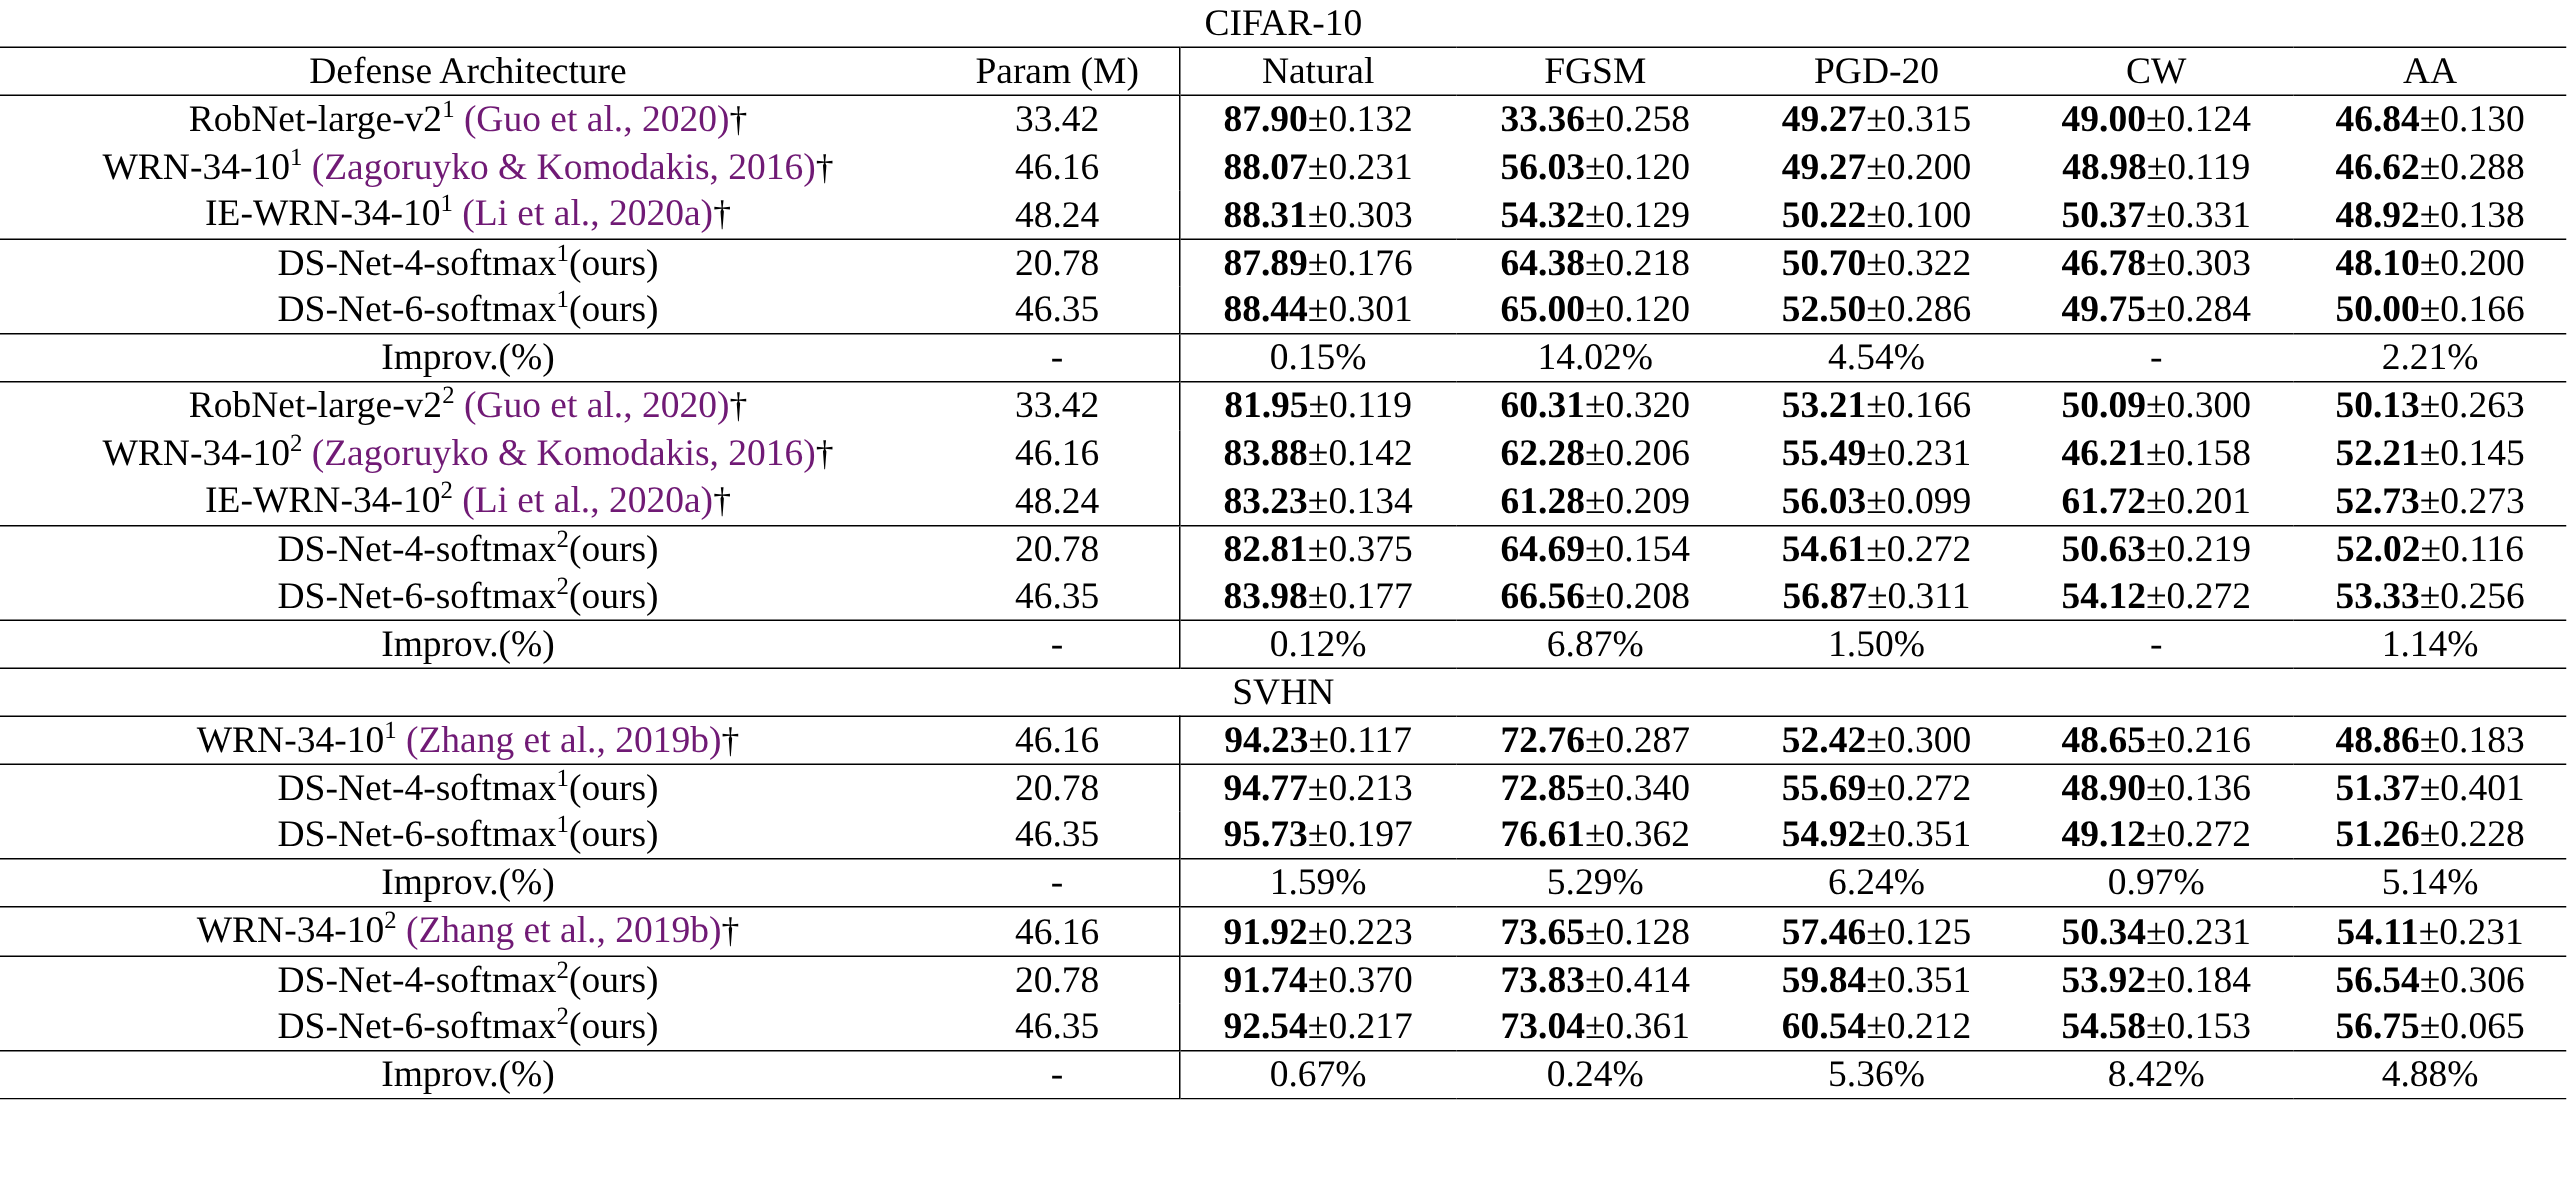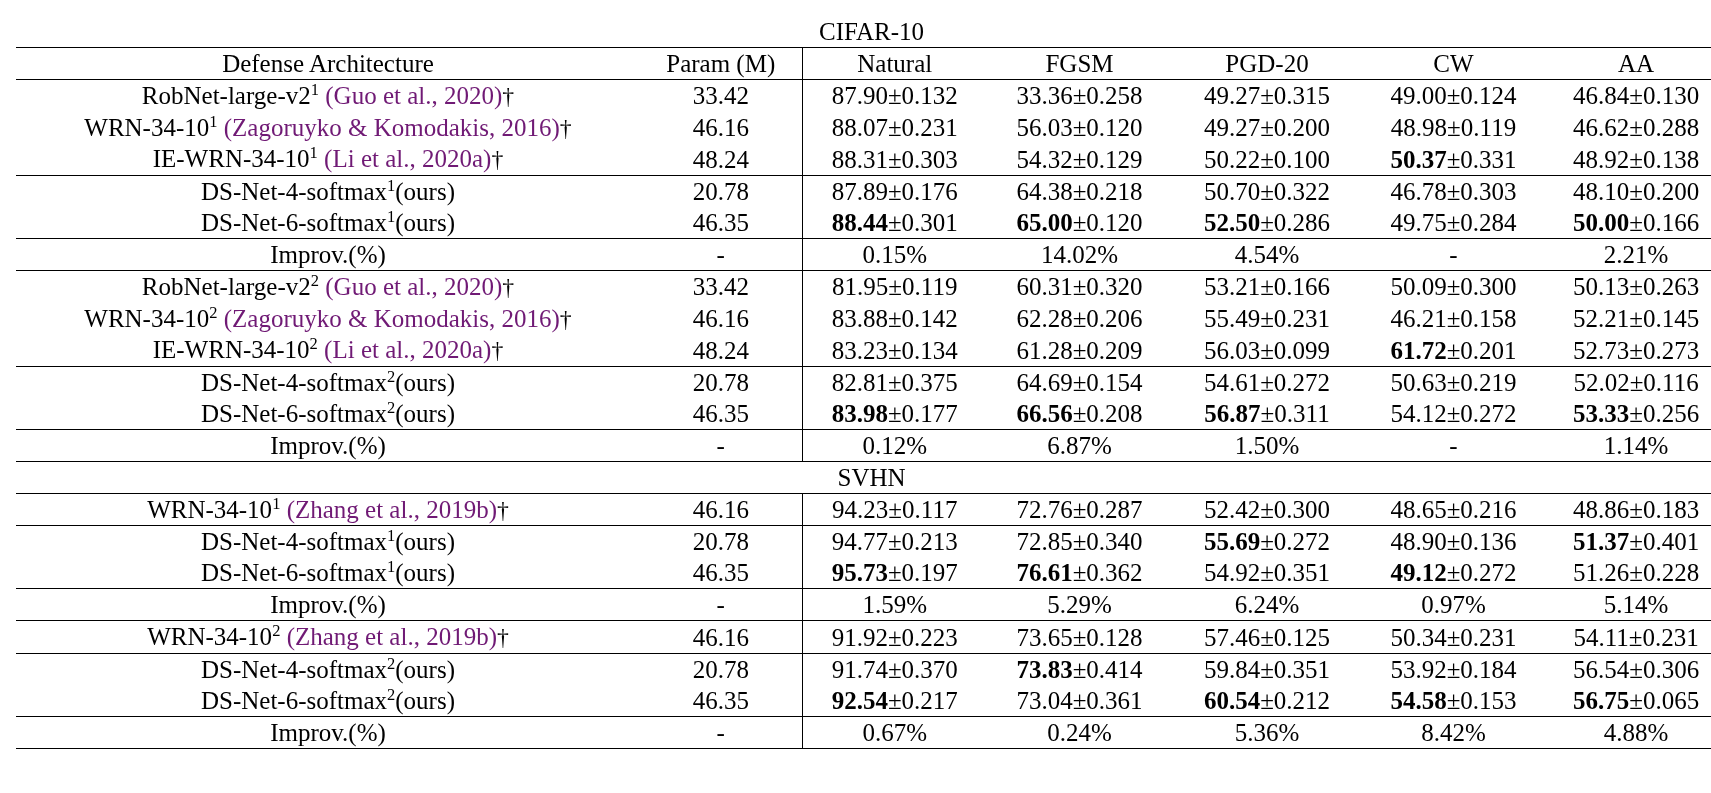--- a/index.html
+++ b/index.html
@@ -7,21 +7,21 @@
     padding: 0;
     background: #ffffff;
   }
   body {
     width: 1711px;
     font-family: "Liberation Serif", "DejaVu Serif", serif;
     color: #000000;
   }
   .table-wrap {
     width: 1711px;
-    padding: 16px;
+    padding: 0;
     box-sizing: border-box;
   }
   table.restable {
     border-collapse: collapse;
     width: 1711px;
     table-layout: fixed;
     font-size: 25px;
     line-height: 1.08;
   }
   table.restable td {
@@ -47,21 +47,21 @@
   .cite { color: #701a75; }
   sup {
     font-size: 0.66em;
     vertical-align: super;
     line-height: 0;
   }
   .dagger { font-size: 0.95em; }
   .span-title { text-align: center; }
   .pm { font-weight: normal; }
   .val-b { font-weight: bold; }
-  .nobold { font-weight: normal; }
+  .nobold { font-weight: bold; }
 </style>
 </head>
 <body>
 
 <div class="table-wrap">
   <table class="restable">
     <colgroup>
       <col class="c0">
         <col class="c1">
         <col class="c2">

